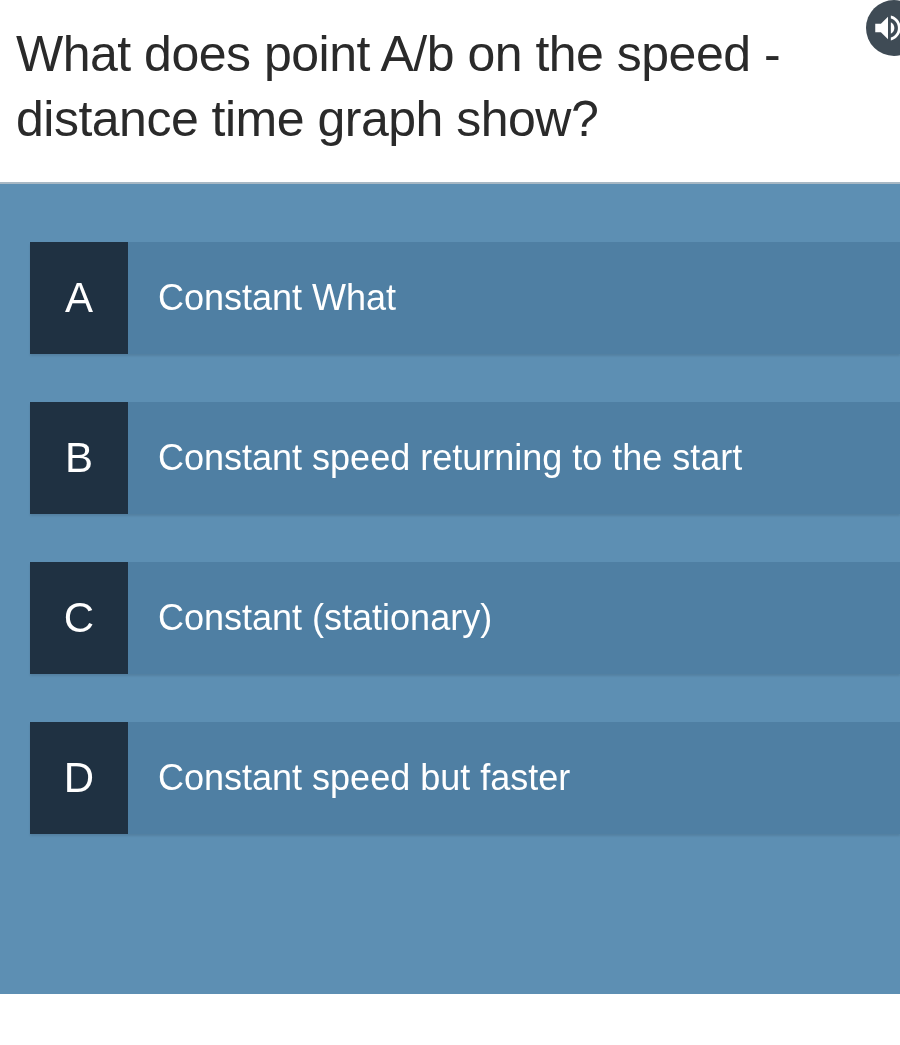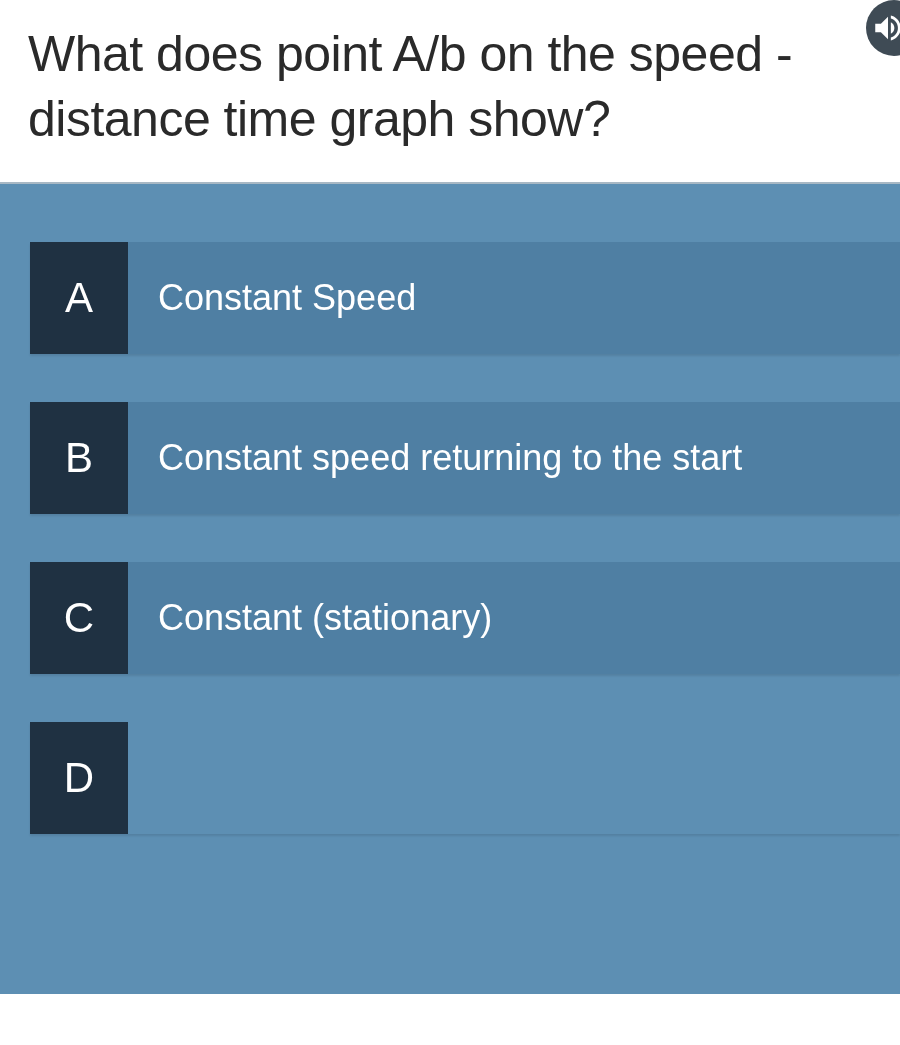--- a/index.html
+++ b/index.html
@@ -10,21 +10,21 @@
     body {
       font-family: -apple-system, BlinkMacSystemFont, "Helvetica Neue", Helvetica, Arial, sans-serif;
       width: 900px;
       height: 1045px;
       background: #ffffff;
       overflow: hidden;
       font-weight: 300;
     }
     .question-header {
       background: #ffffff;
-      padding: 22px 28px 30px 28px;
+      padding: 22px 28px 30px 16px;
       position: relative;
       display: flex;
       align-items: center;
     }
     .question-text {
       font-size: 50px;
       line-height: 1.3;
       color: #2a2a2a;
       font-weight: 300;
       letter-spacing: -0.5px;
@@ -98,26 +98,27 @@
   <div class="audio-button">
     <svg viewBox="0 0 24 24">
       <path d="M3 9v6h4l5 5V4L7 9H3zm13.5 3c0-1.77-1.02-3.29-2.5-4.03v8.05c1.48-.73 2.5-2.25 2.5-4.02zM14 3.23v2.06c2.89.86 5 3.54 5 6.71s-2.11 5.85-5 6.71v2.06c4.01-.91 7-4.49 7-8.77s-2.99-7.86-7-8.77z"></path>
     </svg>
   </div>
 </div>
 
 <div class="answers-container">
   <div class="answer-option">
     <div class="answer-letter">A</div>
-    <div class="answer-text">Constant Speed</div>
+    <div class="answer-text">Constant What</div>
   </div>
   <div class="answer-option">
     <div class="answer-letter">B</div>
     <div class="answer-text">Constant speed returning to the start</div>
   </div>
   <div class="answer-option">
     <div class="answer-letter">C</div>
     <div class="answer-text">Constant (stationary)</div>
   </div>
   <div class="answer-option">
     <div class="answer-letter">D</div>
+    <div class="answer-text">Constant speed but faster</div>
   </div>
 </div>
 
 </body></html>

